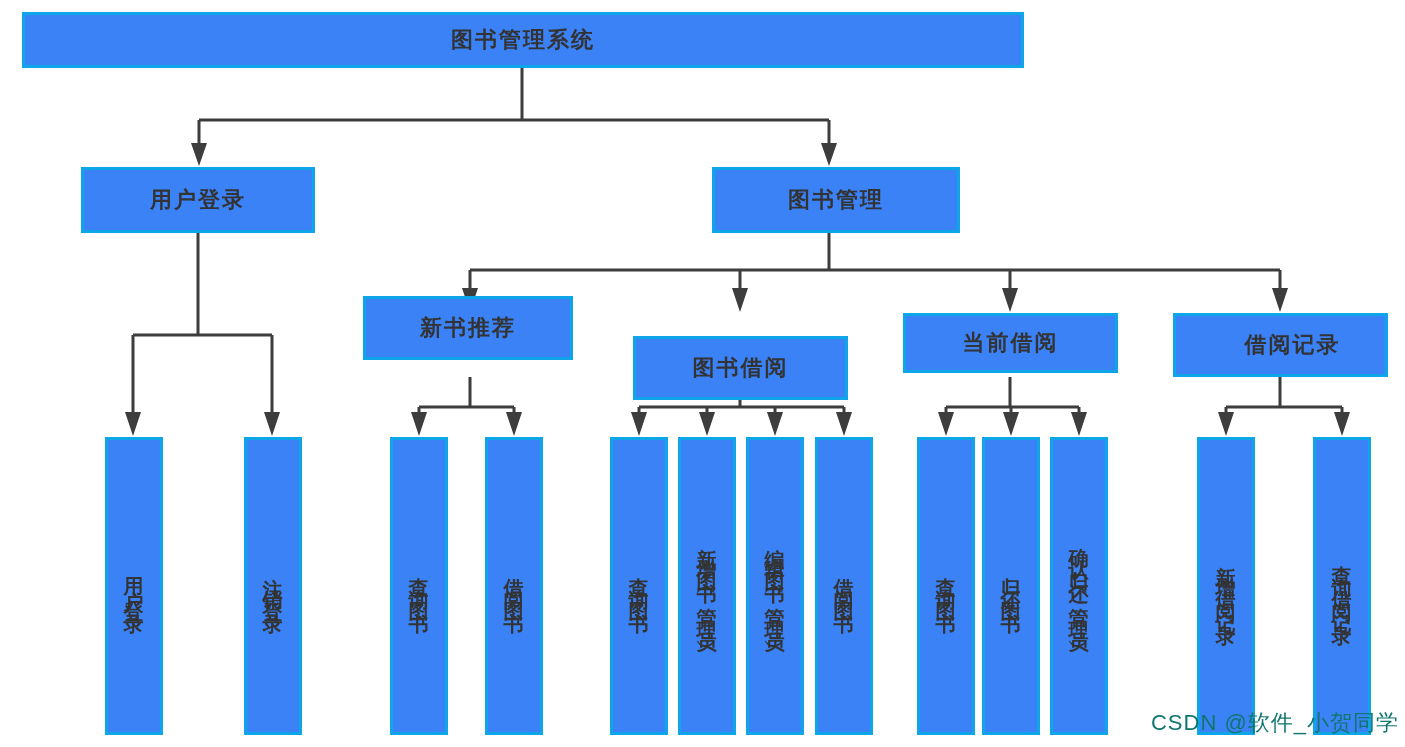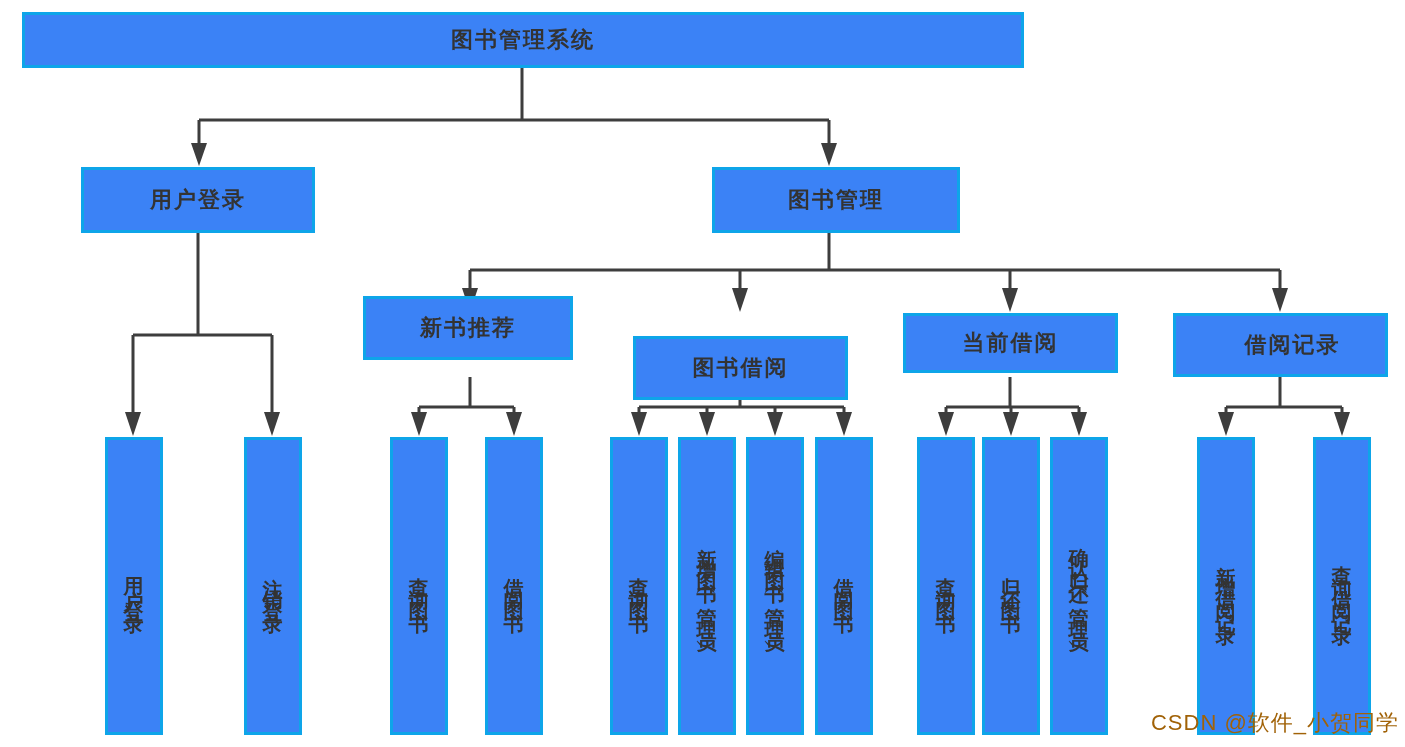--- a/index.html
+++ b/index.html
@@ -45,21 +45,21 @@
     text-orientation: mixed;
     letter-spacing: 12px;
     line-height: 1;
     white-space: nowrap;
   }
   .watermark {
     position: absolute;
     right: 6px;
     top: 708px;
     font-size: 22px;
-    color: #a16207;
+    color: #0f766e;
     letter-spacing: 1px;
     white-space: nowrap;
     z-index: 5;
   }
 </style>
 </head>
 <body>
 
 <div class="stage">
 

